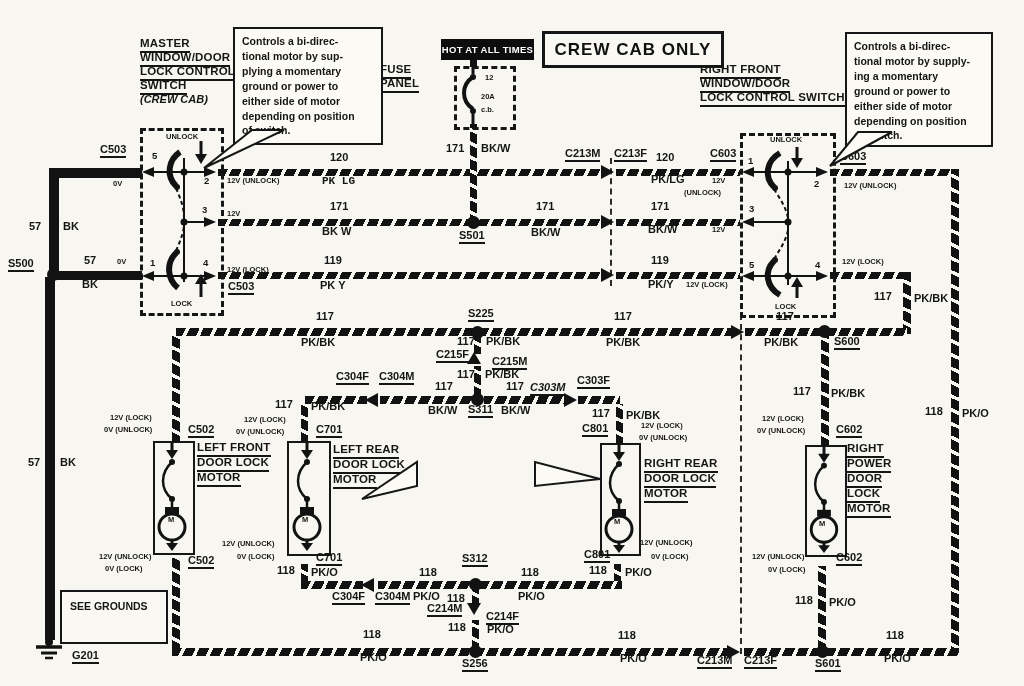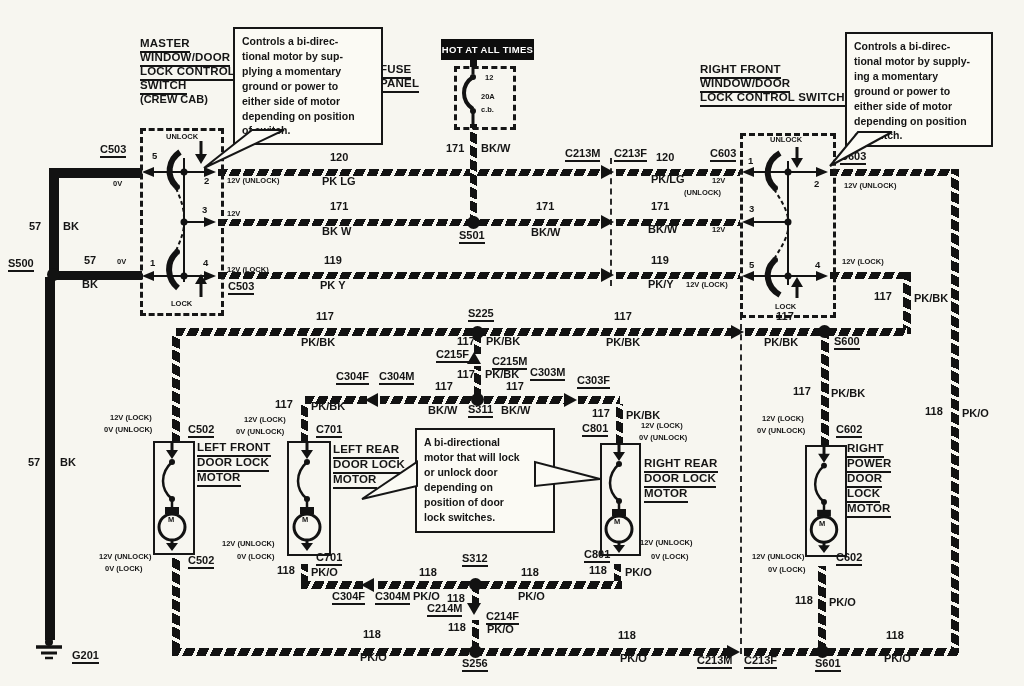--- a/index.html
+++ b/index.html
@@ -37,41 +37,37 @@
         letter-spacing:1px;display:flex;align-items:center;justify-content:center;z-index:5;color:#111;}
   .note{position:absolute;border:2.5px solid #161616;background:#f9f8f2;font-weight:bold;font-size:10.5px;
         line-height:1.45;padding:7px 8px;white-space:pre-line;z-index:5;color:#151515;}
 </style>
 </head>
 <body>
 
 <div id="stage">
 
   <div class="hot" style="left:441px;top:39px;width:93px;height:21px">HOT AT ALL TIMES</div>
+  <div class="crew" style="left:542px;top:31px;width:176px;height:31px">CREW CAB ONLY</div>
+  <div class="note" style="left:60px;top:590px;width:88px;height:36px">SEE GROUNDS</div>
 
   <div class="call" style="left:233px;top:27px;width:132px;height:104px">Controls a bi-direc-
 tional motor by sup-
 plying a momentary
 ground or power to
 either side of motor
 depending on position
 of switch.</div>
   <div class="call" style="left:845px;top:32px;width:130px;height:101px">Controls a bi-direc-
 tional motor by supply-
 ing a momentary
 ground or power to
 either side of motor
 depending on position
 of switch.</div>
-  <div class="call" style="left:415px;top:428px;width:122px;height:91px">A bi-directional
-motor that will lock
-or unlock door
-depending on
-position of door
-lock switches.</div>
 
   <svg class="abs" style="left:0;top:0;z-index:8" width="1024" height="686">
     <polygon points="252,130 284,130 204,168" fill="#fbfaf4" stroke="#161616" stroke-width="2"></polygon>
     <polygon points="858,132 892,132 830,166" fill="#fbfaf4" stroke="#161616" stroke-width="2"></polygon>
     <polygon points="417,462 417,486 362,499" fill="#fbfaf4" stroke="#161616" stroke-width="2"></polygon>
     <polygon points="535,462 535,486 600,479" fill="#fbfaf4" stroke="#161616" stroke-width="2"></polygon>
   </svg>
 
   <div class="dash" style="left:610px;top:158px;height:128px"></div>
   <div class="dash" style="left:740px;top:314px;height:340px"></div>
@@ -262,21 +258,21 @@
     <circle cx="15" cy="6" r="4" fill="#121212"></circle>
     <line x1="2" y1="11" x2="28" y2="11" stroke="#121212" stroke-width="3.5"></line>
     <line x1="7" y1="17" x2="23" y2="17" stroke="#121212" stroke-width="3"></line>
     <line x1="11" y1="22" x2="19" y2="22" stroke="#121212" stroke-width="2.5"></line>
   </svg>
 
 <span class="lb t" style="left: 140px; top: 38px;">MASTER</span>
     <span class="lb t" style="left: 140px; top: 52px;">WINDOW/DOOR</span>
     <span class="lb t" style="left: 140px; top: 66px;">LOCK CONTROL</span>
     <span class="lb t" style="left: 140px; top: 80px;">SWITCH</span>
-    <span class="lb n" style="left: 140px; top: 94px;">(CREW CAB)</span>
+    <span class="lb n" style="left: 140px; top: 94px; font-style: italic;">(CREW CAB)</span>
     <span class="lb t" style="left: 380px; top: 64px;">FUSE</span>
     <span class="lb t" style="left: 380px; top: 78px;">PANEL</span>
     <span class="lb t" style="left: 700px; top: 64px;">RIGHT FRONT</span>
     <span class="lb t" style="left: 700px; top: 78px;">WINDOW/DOOR</span>
     <span class="lb t" style="left: 700px; top: 92px;">LOCK CONTROL SWITCH</span>
     <span class="lb t" style="left: 197px; top: 442px;">LEFT FRONT</span>
     <span class="lb t" style="left: 197px; top: 457px;">DOOR LOCK</span>
     <span class="lb t" style="left: 197px; top: 472px;">MOTOR</span>
     <span class="lb t" style="left: 333px; top: 444px;">LEFT REAR</span>
     <span class="lb t" style="left: 333px; top: 459px;">DOOR LOCK</span>
@@ -295,21 +291,21 @@
     <span class="lb c" style="left: 614px; top: 148px;">C213F</span>
     <span class="lb c" style="left: 710px; top: 148px;">C603</span>
     <span class="lb c" style="left: 840px; top: 151px;">C603</span>
     <span class="lb c" style="left: 8px; top: 258px;">S500</span>
     <span class="lb c" style="left: 459px; top: 230px;">S501</span>
     <span class="lb c" style="left: 468px; top: 308px;">S225</span>
     <span class="lb c" style="left: 436px; top: 349px;">C215F</span>
     <span class="lb c" style="left: 492px; top: 356px;">C215M</span>
     <span class="lb c" style="left: 336px; top: 371px;">C304F</span>
     <span class="lb c" style="left: 379px; top: 371px;">C304M</span>
-    <span class="lb c" style="left: 530px; top: 367px;">C303M</span>
+    <span class="lb c" style="left: 530px; top: 382px; font-style: italic;">C303M</span>
     <span class="lb c" style="left: 577px; top: 375px;">C303F</span>
     <span class="lb c" style="left: 468px; top: 404px;">S311</span>
     <span class="lb c" style="left: 188px; top: 424px;">C502</span>
     <span class="lb c" style="left: 316px; top: 424px;">C701</span>
     <span class="lb c" style="left: 582px; top: 423px;">C801</span>
     <span class="lb c" style="left: 836px; top: 424px;">C602</span>
     <span class="lb c" style="left: 188px; top: 555px;">C502</span>
     <span class="lb c" style="left: 316px; top: 552px;">C701</span>
     <span class="lb c" style="left: 584px; top: 549px;">C801</span>
     <span class="lb c" style="left: 836px; top: 552px;">C602</span>
@@ -318,21 +314,21 @@
     <span class="lb c" style="left: 375px; top: 591px;">C304M</span>
     <span class="lb c" style="left: 427px; top: 603px;">C214M</span>
     <span class="lb c" style="left: 486px; top: 611px;">C214F</span>
     <span class="lb c" style="left: 462px; top: 658px;">S256</span>
     <span class="lb c" style="left: 697px; top: 655px;">C213M</span>
     <span class="lb c" style="left: 744px; top: 655px;">C213F</span>
     <span class="lb c" style="left: 834px; top: 336px;">S600</span>
     <span class="lb c" style="left: 815px; top: 658px;">S601</span>
     <span class="lb c" style="left: 72px; top: 650px;">G201</span>
     <span class="lb w" style="left: 330px; top: 152px;">120</span>
-    <span class="lb w" style="left: 322px; top: 176px;">PK LG</span>
+    <span class="lb w" style="left: 322px; top: 176px; font-family: Liberation Mono, monospace;">PK LG</span>
     <span class="lb w" style="left: 330px; top: 201px;">171</span>
     <span class="lb w" style="left: 322px; top: 226px;">BK W</span>
     <span class="lb w" style="left: 324px; top: 255px;">119</span>
     <span class="lb w" style="left: 320px; top: 280px;">PK Y</span>
     <span class="lb w" style="left: 446px; top: 143px;">171</span>
     <span class="lb w" style="left: 481px; top: 143px;">BK/W</span>
     <span class="lb w" style="left: 536px; top: 201px;">171</span>
     <span class="lb w" style="left: 531px; top: 227px;">BK/W</span>
     <span class="lb w" style="left: 656px; top: 152px;">120</span>
     <span class="lb w" style="left: 651px; top: 174px;">PK/LG</span>

